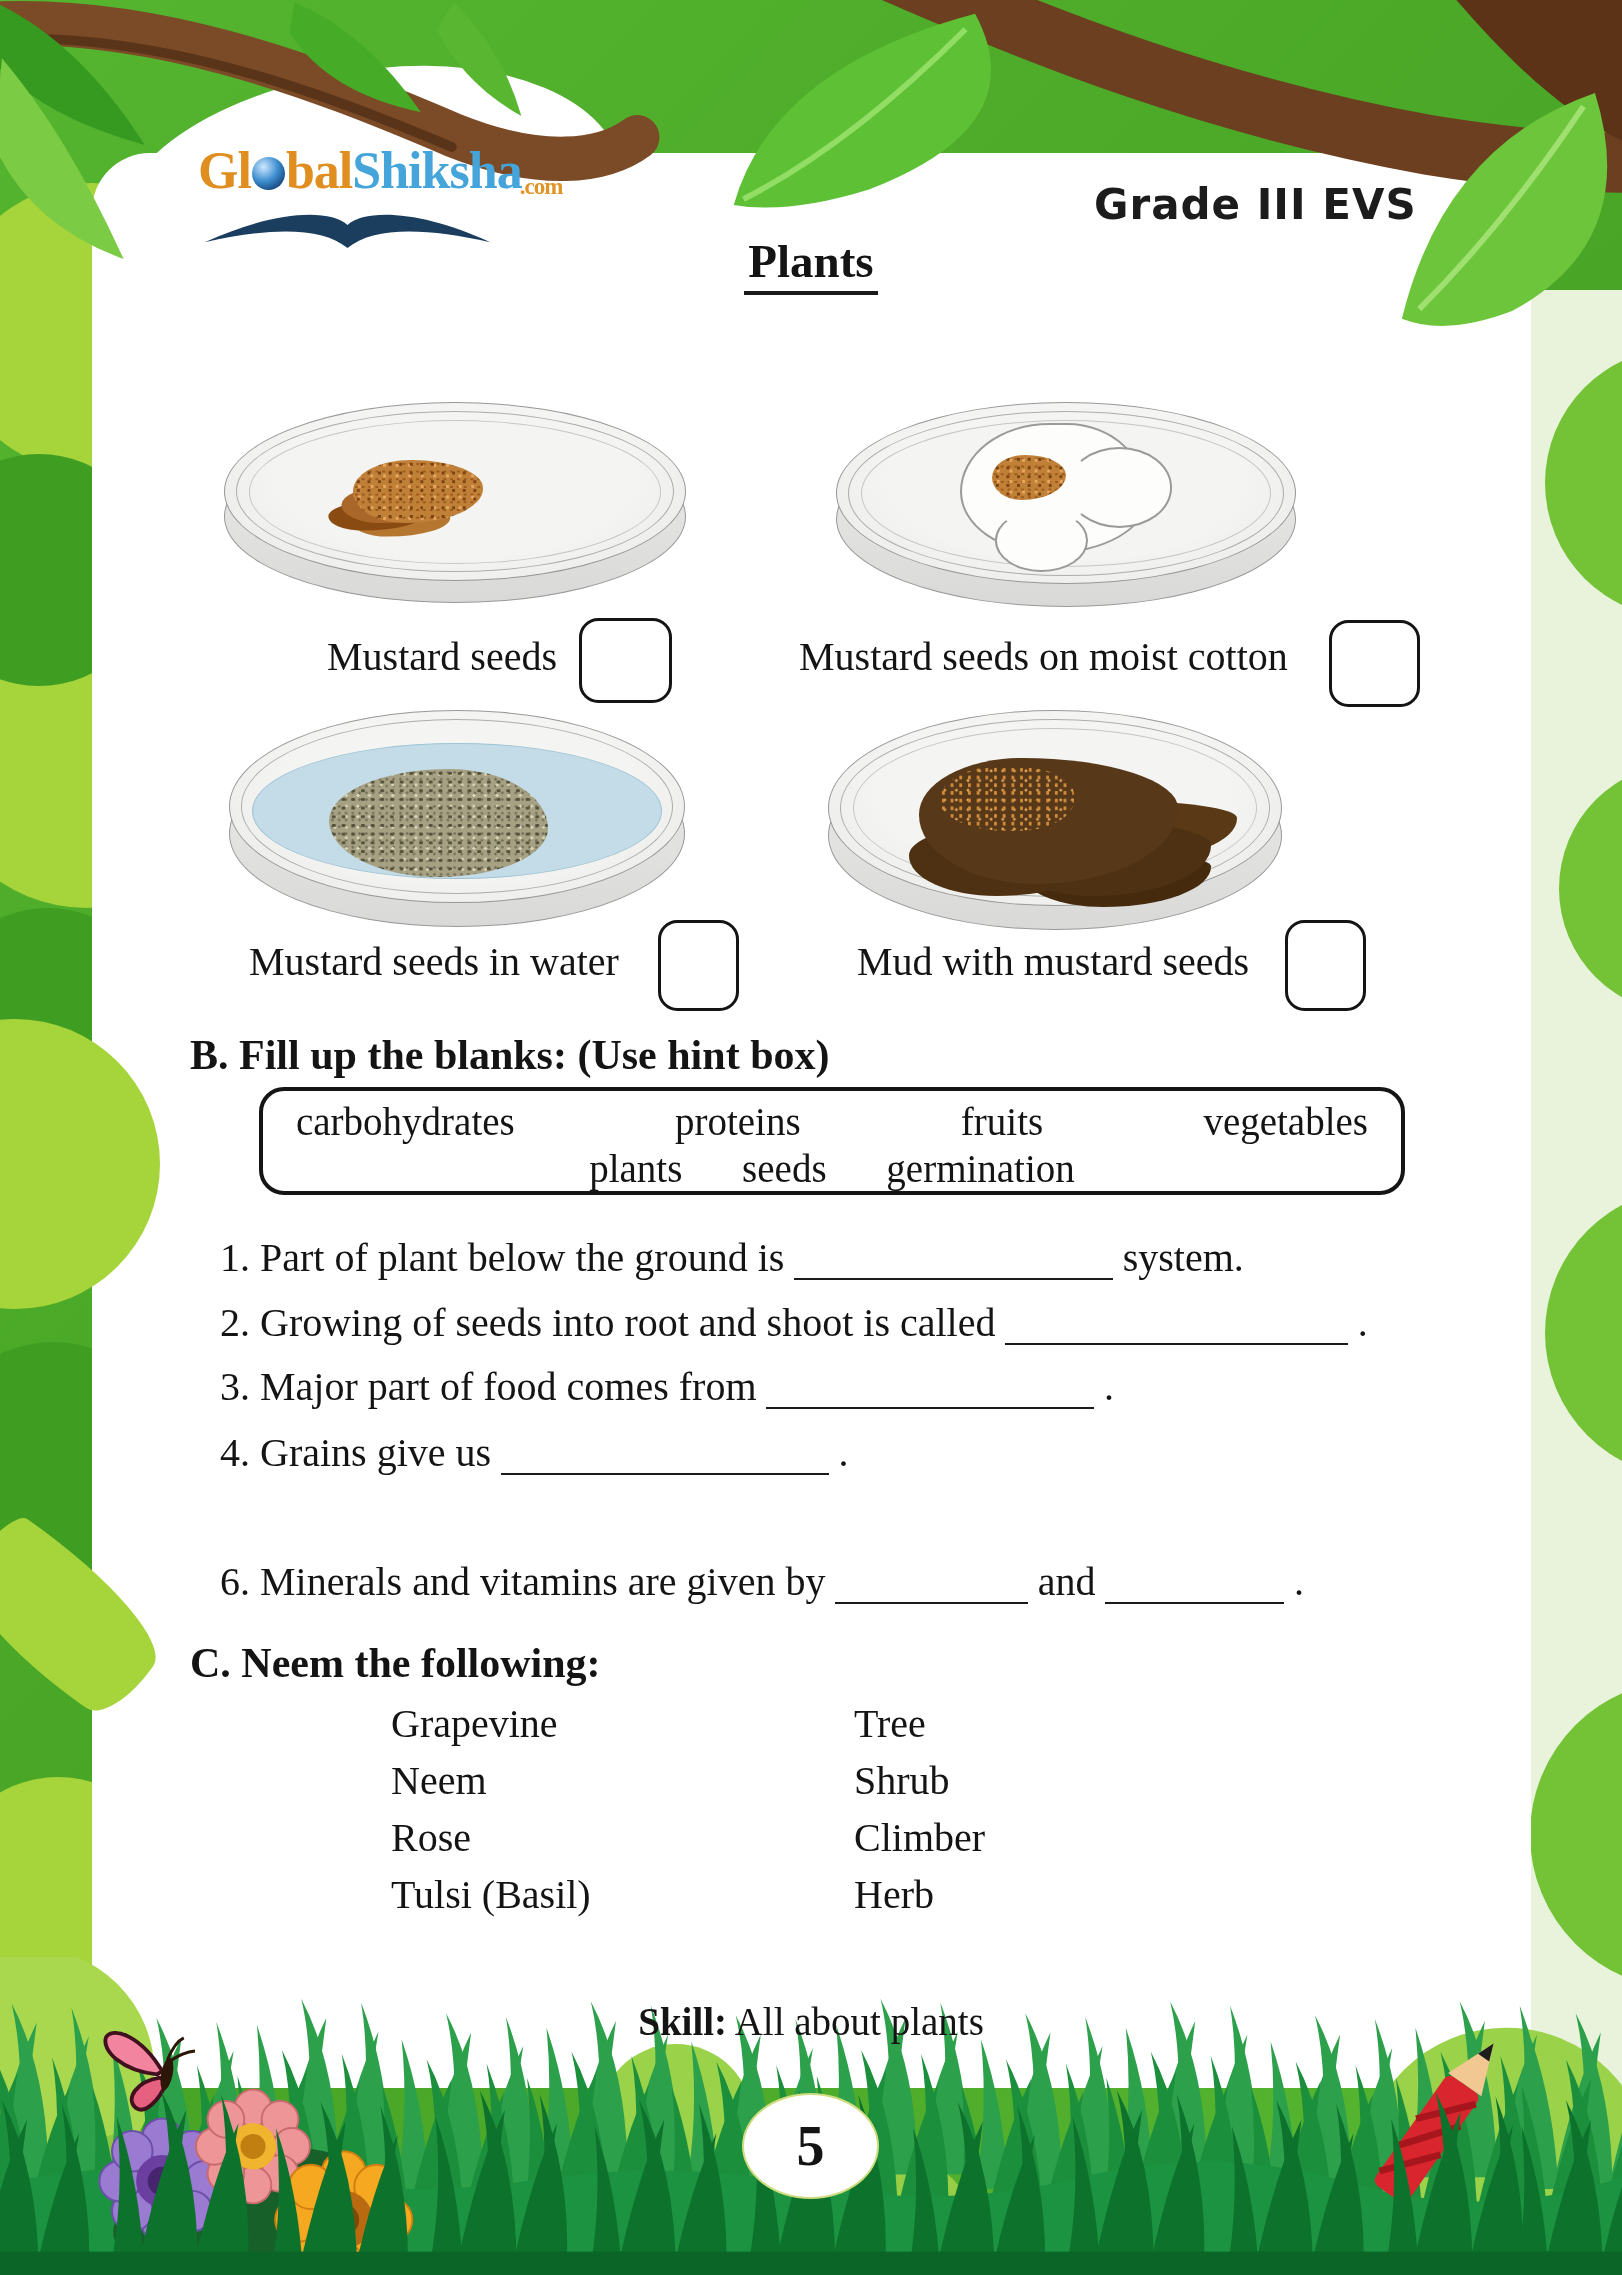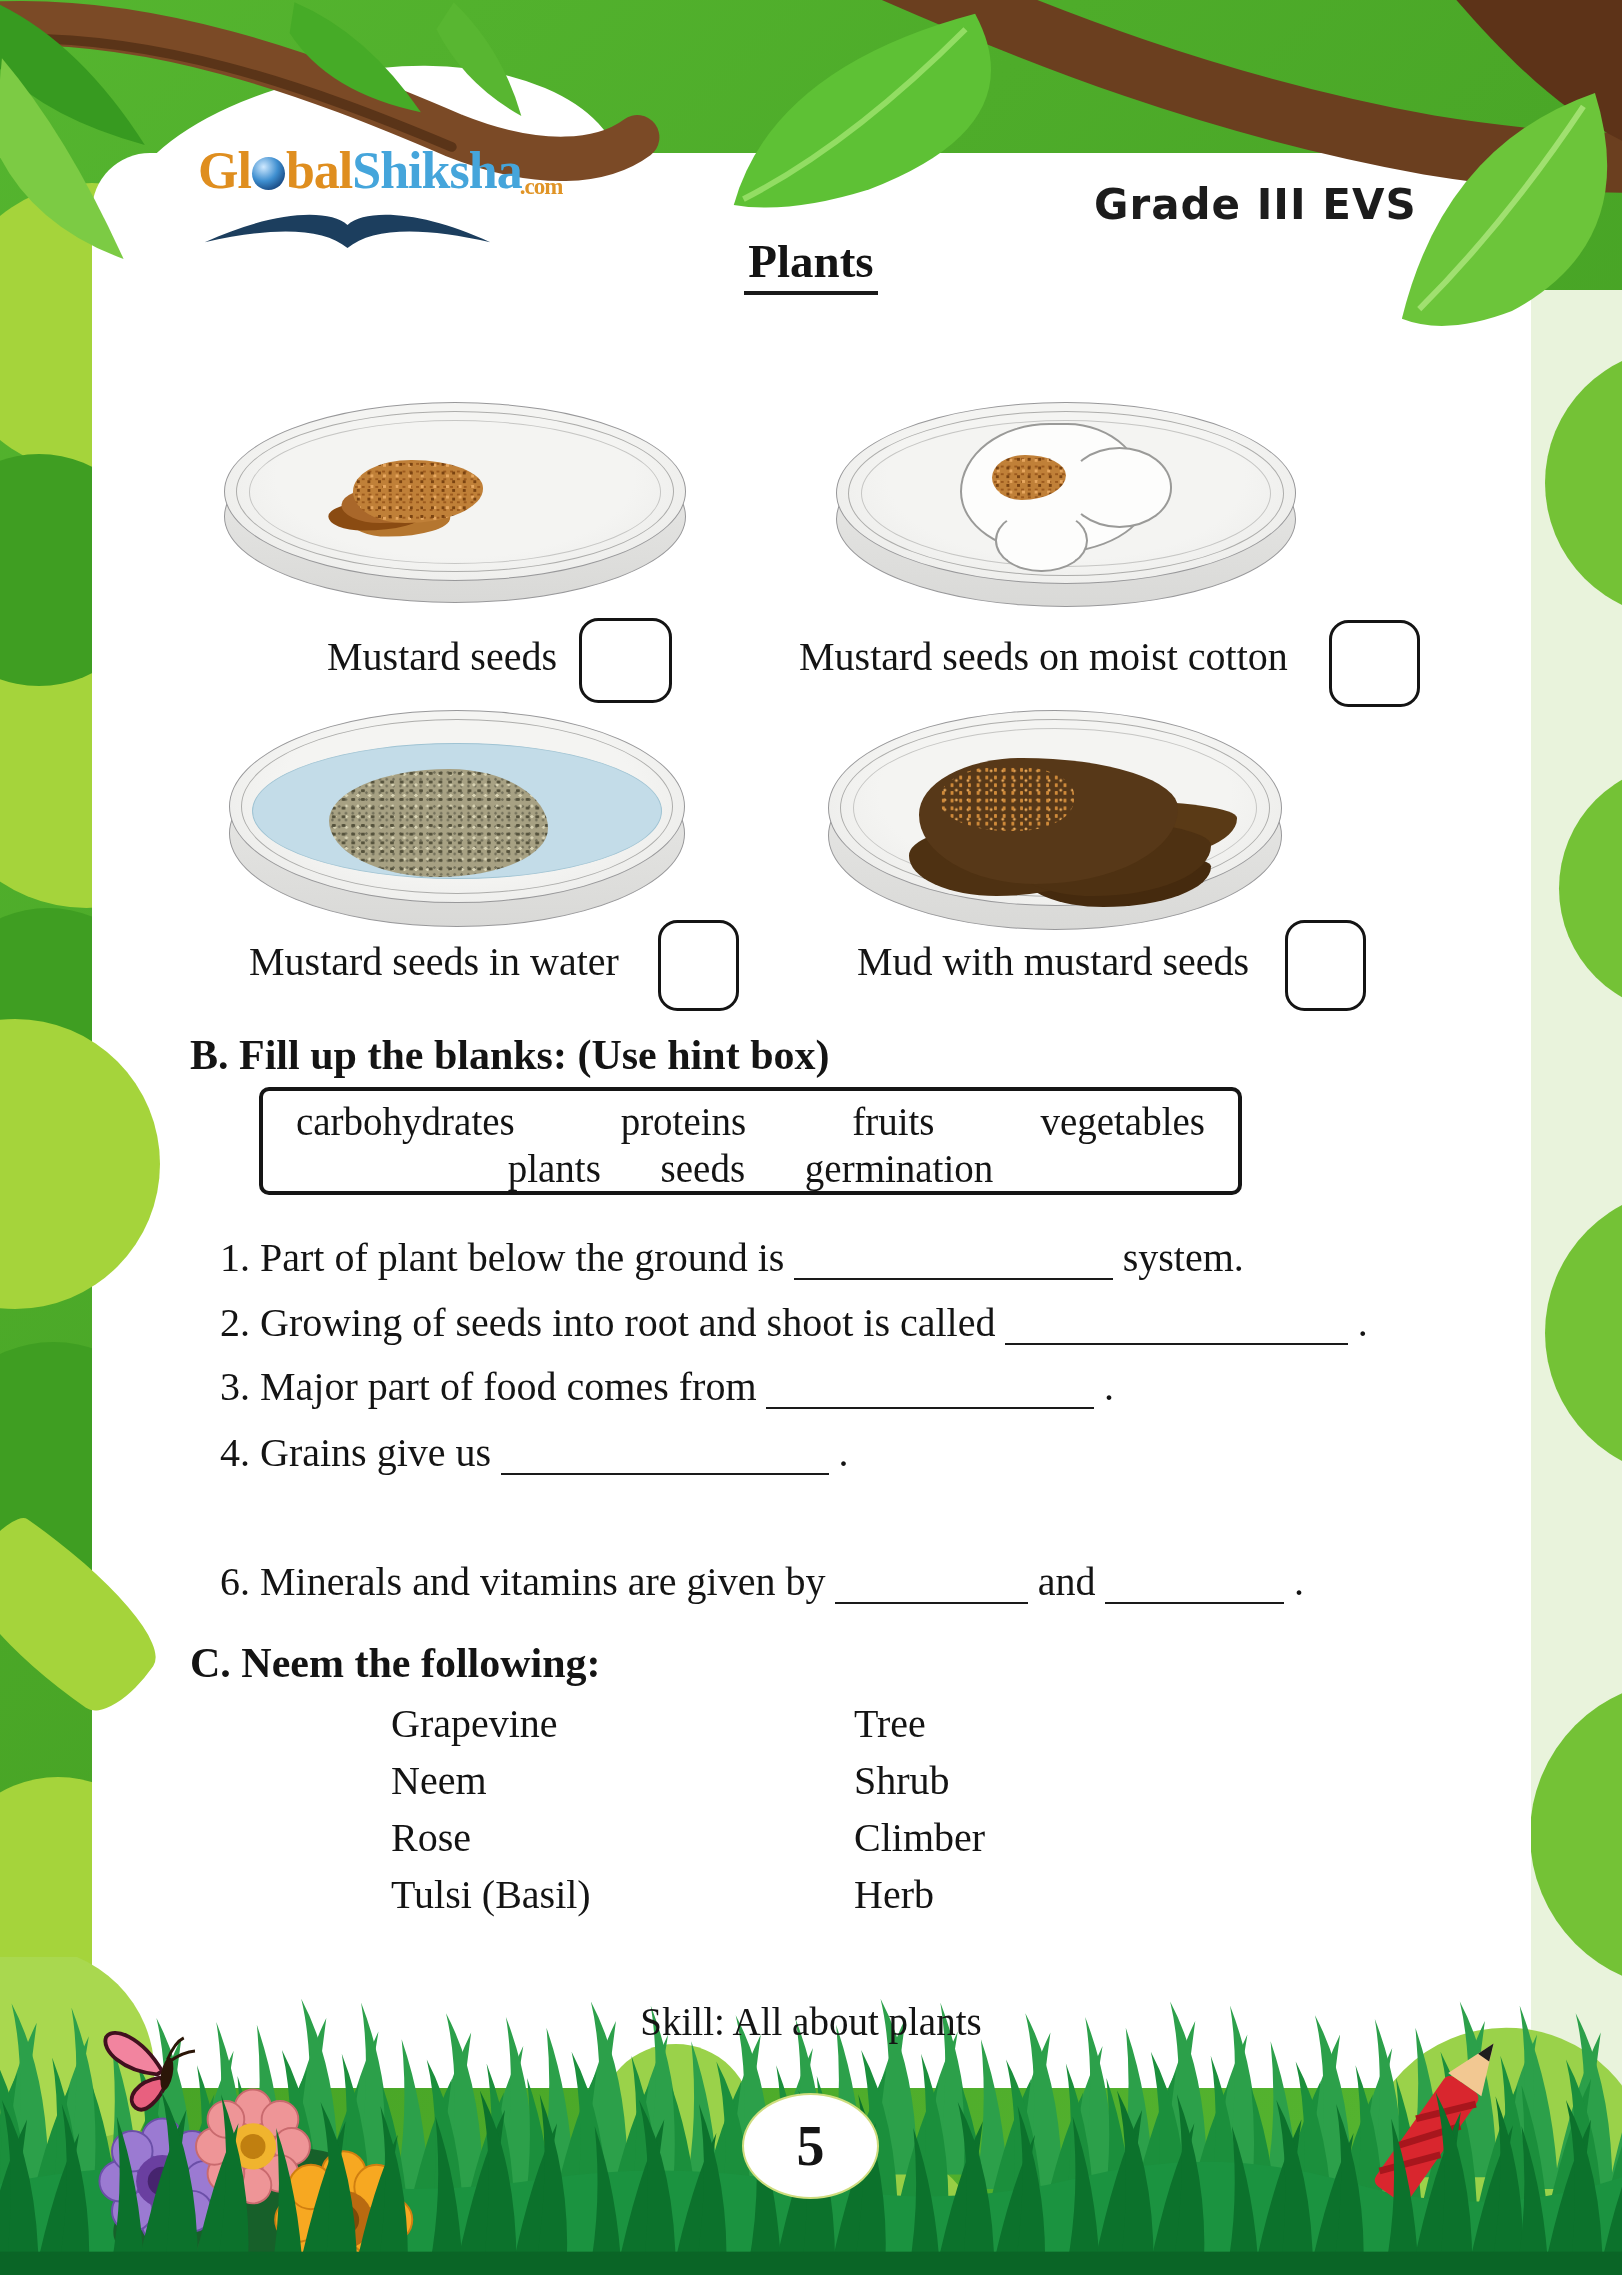--- a/index.html
+++ b/index.html
@@ -72,35 +72,35 @@
        box-shadow:58px 37px 0 -25px #4e3112,-39px 41px 0 -29px #4e3112,92px 9.7px 0 -33px #5a3a16,68px 58px 0 -35px #452a0e;}
   .mud:after{content:"";position:absolute;left:8%;top:6%;width:52%;height:52%;
        background-color:transparent;
        background-image:radial-gradient(circle,#cf8a3a 1.7px,transparent 1.9px),
                         radial-gradient(circle,#e6a75a 1.4px,transparent 1.6px);
        background-size:8.7px 7.7px,11.6px 9.7px;border-radius:50% 50% 45% 55%/55% 45% 50% 50%;}
   
   .cap{position:absolute;font-size:40px;white-space:nowrap;}
   .chk{position:absolute;background:#fff;border:3.9px solid #141414;border-radius:19.3px;}
   
-  .hintbox{position:absolute;left:259px;top:1087px;width:983px;height:108px;background:#fff;
-           border:4.8px solid #151515;border-radius:10px;box-sizing:border-box;}
+  .hintbox{position:absolute;left:259px;top:1087px;width:1146px;height:108px;background:#fff;
+           border:4.8px solid #151515;border-radius:25px;box-sizing:border-box;}
   .hintrow1{display:flex;justify-content:space-between;padding:7.7px 33px 0;font-size:39px;}
   .hintrow2{text-align:center;font-size:39px;margin-top:1.9px;}
   .hintrow2 span{margin:0 25px;}
   
   .q{position:absolute;left:220px;font-size:40px;white-space:nowrap;}
   .blank{display:inline-block;height:2.9px;border-bottom:2.9px solid #1a1a1a;position:relative;top:8.7px;margin:0 9.7px;}
   .bw330{width:319px}.bw360{width:343px}.bw340{width:328px}.bw200{width:193px}.bw185{width:179px}
   
   .match-col{position:absolute;top:1695px;font-size:40px;line-height:57px;}
   .mc-left{left:391px}.mc-right{left:854px}
   
   .skill{position:absolute;left:0;top:1999px;width:1622px;text-align:center;font-size:39px;}
-  .skill b{font-weight:normal;}
+  .skill b{font-weight:bold;}
   .pageno{position:absolute;left:742px;top:2093px;width:133px;height:102px;background:#fff;
           border:2.9px solid #cfdd7e;border-radius:50%;display:flex;align-items:center;justify-content:center;
           font-size:56px;font-weight:bold;}
 </style>
 </head>
 <body>
 
 <div class="page">
 
   <div class="strip z1"></div>

